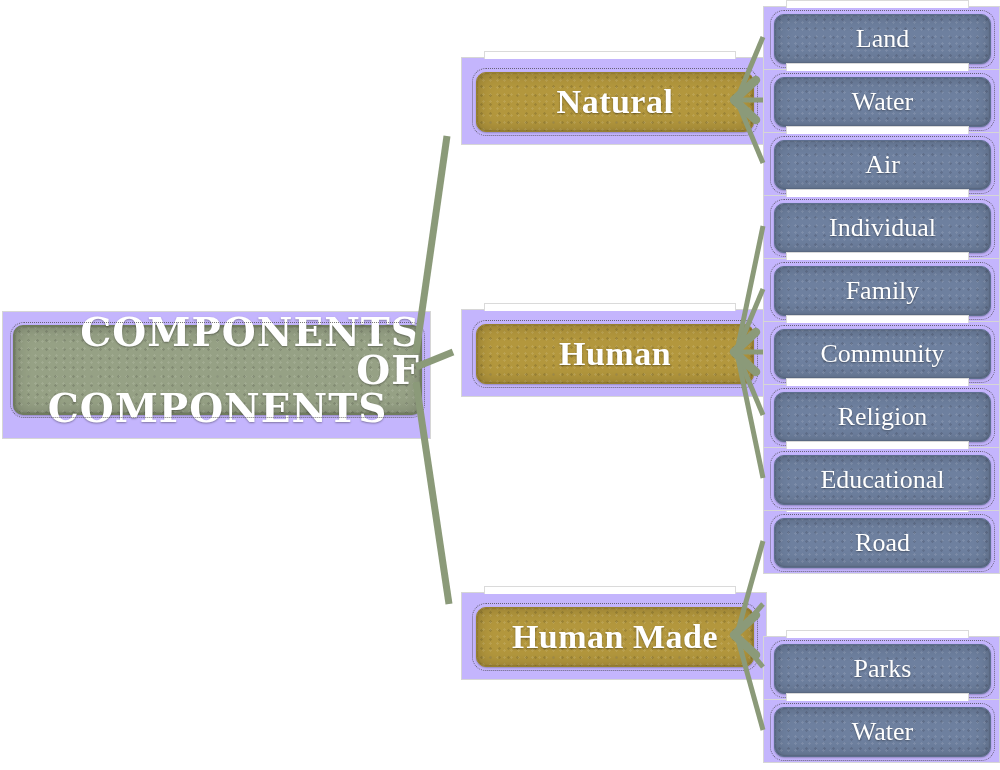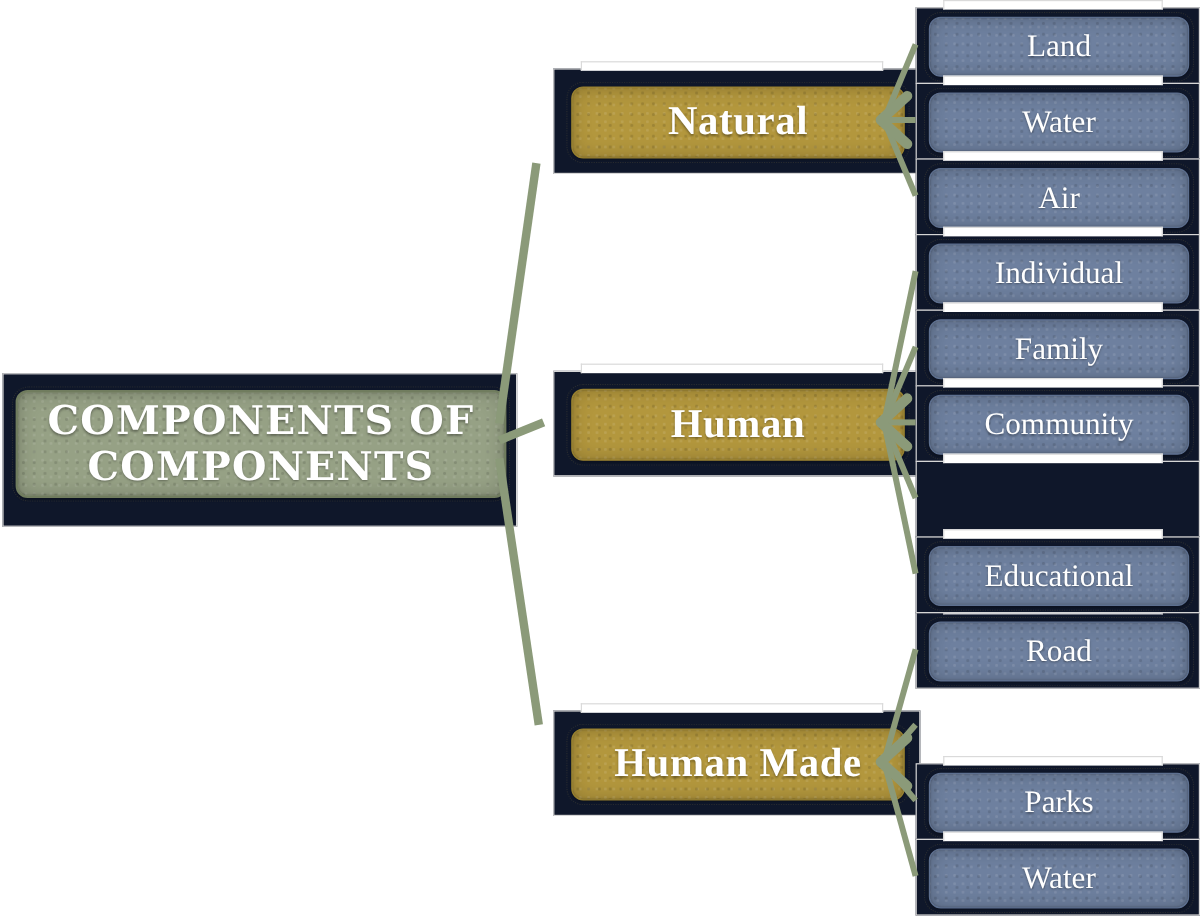--- a/index.html
+++ b/index.html
@@ -3,21 +3,21 @@
 <meta charset="utf-8">
 <style>
   html,body{
     margin:0;padding:0;width:1000px;height:770px;background:#ffffff;overflow:hidden;
     font-family:"Liberation Serif", serif;
   }
   .stage{position:relative;width:1000px;height:770px;background:#fff;}
 
   
   .card{
-    position:absolute;background:#0f172a;border:1px solid #d6d6d6;z-index:10;
+    position:absolute;background:#c4b5fd;border:1px solid #d6d6d6;z-index:10;
   }
   .card .back-strip{
     position:absolute;left:22px;right:30px;top:-7px;height:7px;
     background:#fff;border:1px solid #dadada;border-bottom:0;
   }
 
   
   .box{
     position:absolute;border-radius:10px;color:#ffffff;
     display:flex;align-items:center;justify-content:center;flex-direction:column;
@@ -32,21 +32,21 @@
   
   .box::after{
     content:"";position:absolute;inset:-5px;border:1.5px dotted rgba(55,55,50,.65);
     border-radius:14px;pointer-events:none;
   }
 
   .root-box{
     left:10px;top:13px;width:405px;height:86px;
     background-color:#96a185;border:2px solid #707c5e;
     font-family:"DejaVu Serif", serif;font-weight:bold;
-    font-size:33px;line-height:38px;letter-spacing:1px;text-align:right;
+    font-size:39px;line-height:38px;letter-spacing:1px;text-align:right;
   }
   .branch-box{
     left:14px;top:14px;width:276px;height:58px;
     background-color:#b3973d;border:1px solid #97802f;
     font-weight:bold;font-size:34px;letter-spacing:.5px;
   }
   .leaf-box{
     left:10px;top:7px;width:215px;height:48px;
     background-color:#6e809f;border:1px solid #5d6f8f;
     font-size:26px;
@@ -125,20 +125,23 @@
     </div>
   </div>
   <div class="card leaf-card" style="top:321px">
     <div class="back-strip"></div>
     <div class="box leaf-box">
       <span>Community</span>
     </div>
   </div>
   <div class="card leaf-card" style="top:384px">
     <div class="back-strip"></div>
+    <div class="box leaf-box">
+      <span>Religion</span>
+    </div>
   </div>
   <div class="card leaf-card" style="top:510px">
     <div class="back-strip"></div>
     <div class="box leaf-box">
       <span>Road</span>
     </div>
   </div>
 
   <div class="card leaf-card" style="top:447px">
     <div class="back-strip"></div>

